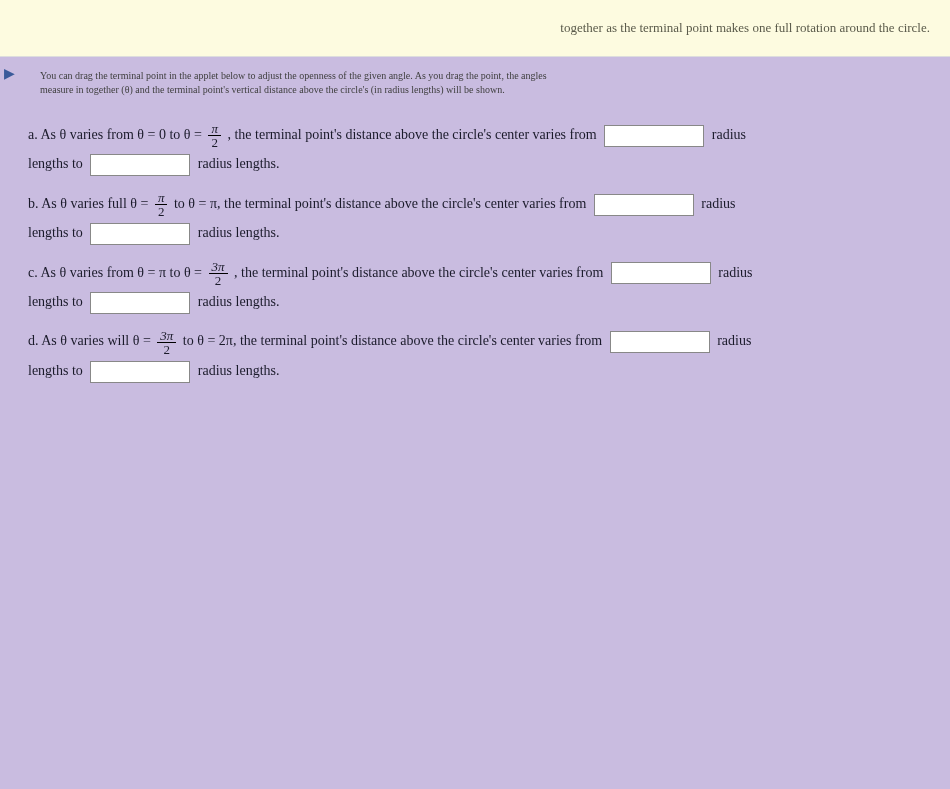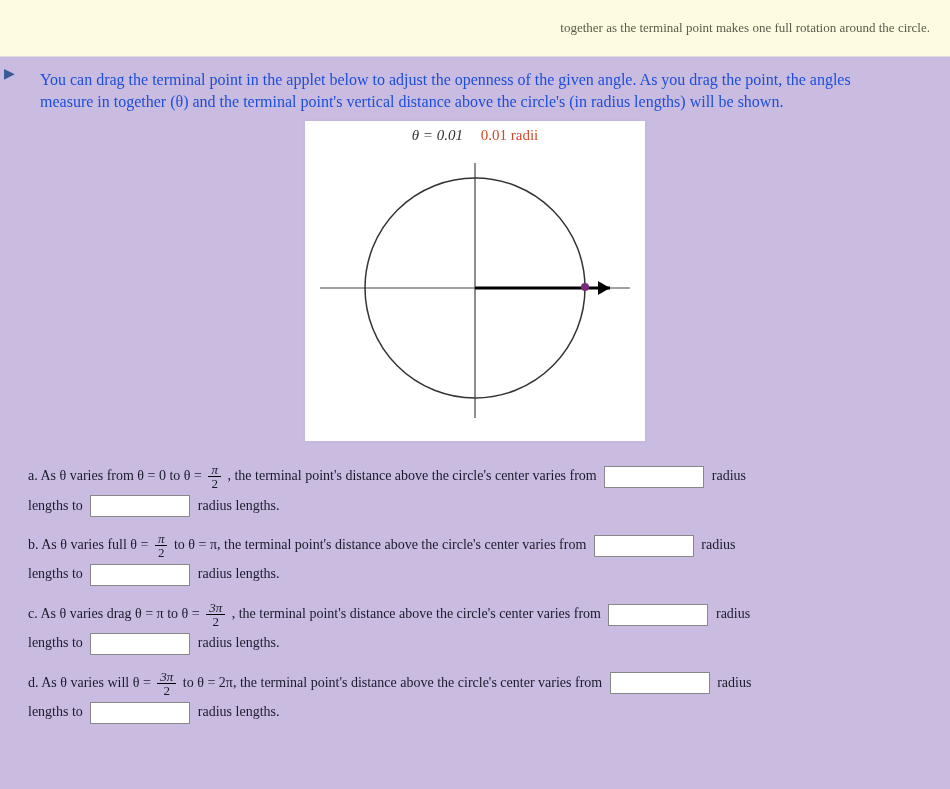--- a/index.html
+++ b/index.html
@@ -25,24 +25,24 @@
       position: relative;
     }
     .play-icon {
       position: absolute;
       left: 4px;
       top: 8px;
       color: #3a5a9a;
       font-size: 14px;
     }
     .intro-text {
-      font-size: 16px;
-      color: #1d4ed8;
+      font-size: 10px;
+      color: #404040;
       line-height: 1.35;
-      margin-bottom: 9px;
+      margin-bottom: 24px;
       margin-left: 18px;
     }
     .applet-container {
       background: #ffffff;
       width: 340px;
       height: 320px;
       margin: 8px auto 20px auto;
       position: relative;
       box-shadow: 0 0 4px rgba(0,0,0,0.05);
     }
@@ -100,34 +100,20 @@
 </div>
 
 <div class="content-area">
   <span class="play-icon">▶</span>
 
   <div class="intro-text">
     <span>You can drag the terminal point in the applet below to adjust the openness of the given angle. As you drag the point, the angles</span><br>
     <span>measure in together (θ) and the terminal point's vertical distance above the circle's (in radius lengths) will be shown.</span>
   </div>
 
-  <div class="applet-container">
-    <div class="applet-header">
-      <span class="theta-label">θ = 0.01</span>
-      <span class="radii-label">0.01 radii</span>
-    </div>
-    <svg class="circle-svg" width="330" height="280">
-      <line x1="10" y1="140" x2="320" y2="140" stroke="#444" stroke-width="1.2"></line>
-      <line x1="165" y1="15" x2="165" y2="270" stroke="#444" stroke-width="1.2"></line>
-      <circle cx="165" cy="140" r="110" fill="none" stroke="#333" stroke-width="1.5"></circle>
-      <line x1="165" y1="140" x2="300" y2="140" stroke="#000" stroke-width="3"></line>
-      <polygon points="300,140 288,133 288,147" fill="#000"></polygon>
-      <circle cx="275" cy="139" r="4" fill="#7a2a7a"></circle>
-    </svg>
-  </div>
 
   <div class="questions">
 
     <div class="question-row">
       <span class="label">a. As θ varies from θ = 0 to θ = </span>
       <span class="frac"><span class="num ital">π</span><span class="den">2</span></span>
       <span>, the terminal point's distance above the circle's center varies from</span>
       <input class="answer-input" type="text" style="">
       <span>radius</span><br>
       <span>lengths to</span>
@@ -140,21 +126,21 @@
       <span class="frac"><span class="num ital">π</span><span class="den">2</span></span>
       <span> to θ = π, the terminal point's distance above the circle's center varies from</span>
       <input class="answer-input" type="text" style="">
       <span>radius</span><br>
       <span>lengths to</span>
       <input class="answer-input" type="text" style="">
       <span>radius lengths.</span>
     </div>
 
     <div class="question-row">
-      <span class="label">c. As θ varies drag θ = π to θ = </span>
+      <span class="label">c. As θ varies from θ = π to θ = </span>
       <span class="frac"><span class="num ital">3π</span><span class="den">2</span></span>
       <span>, the terminal point's distance above the circle's center varies from</span>
       <input class="answer-input" type="text" style="">
       <span>radius</span><br>
       <span>lengths to</span>
       <input class="answer-input" type="text" style="">
       <span>radius lengths.</span>
     </div>
 
     <div class="question-row">

